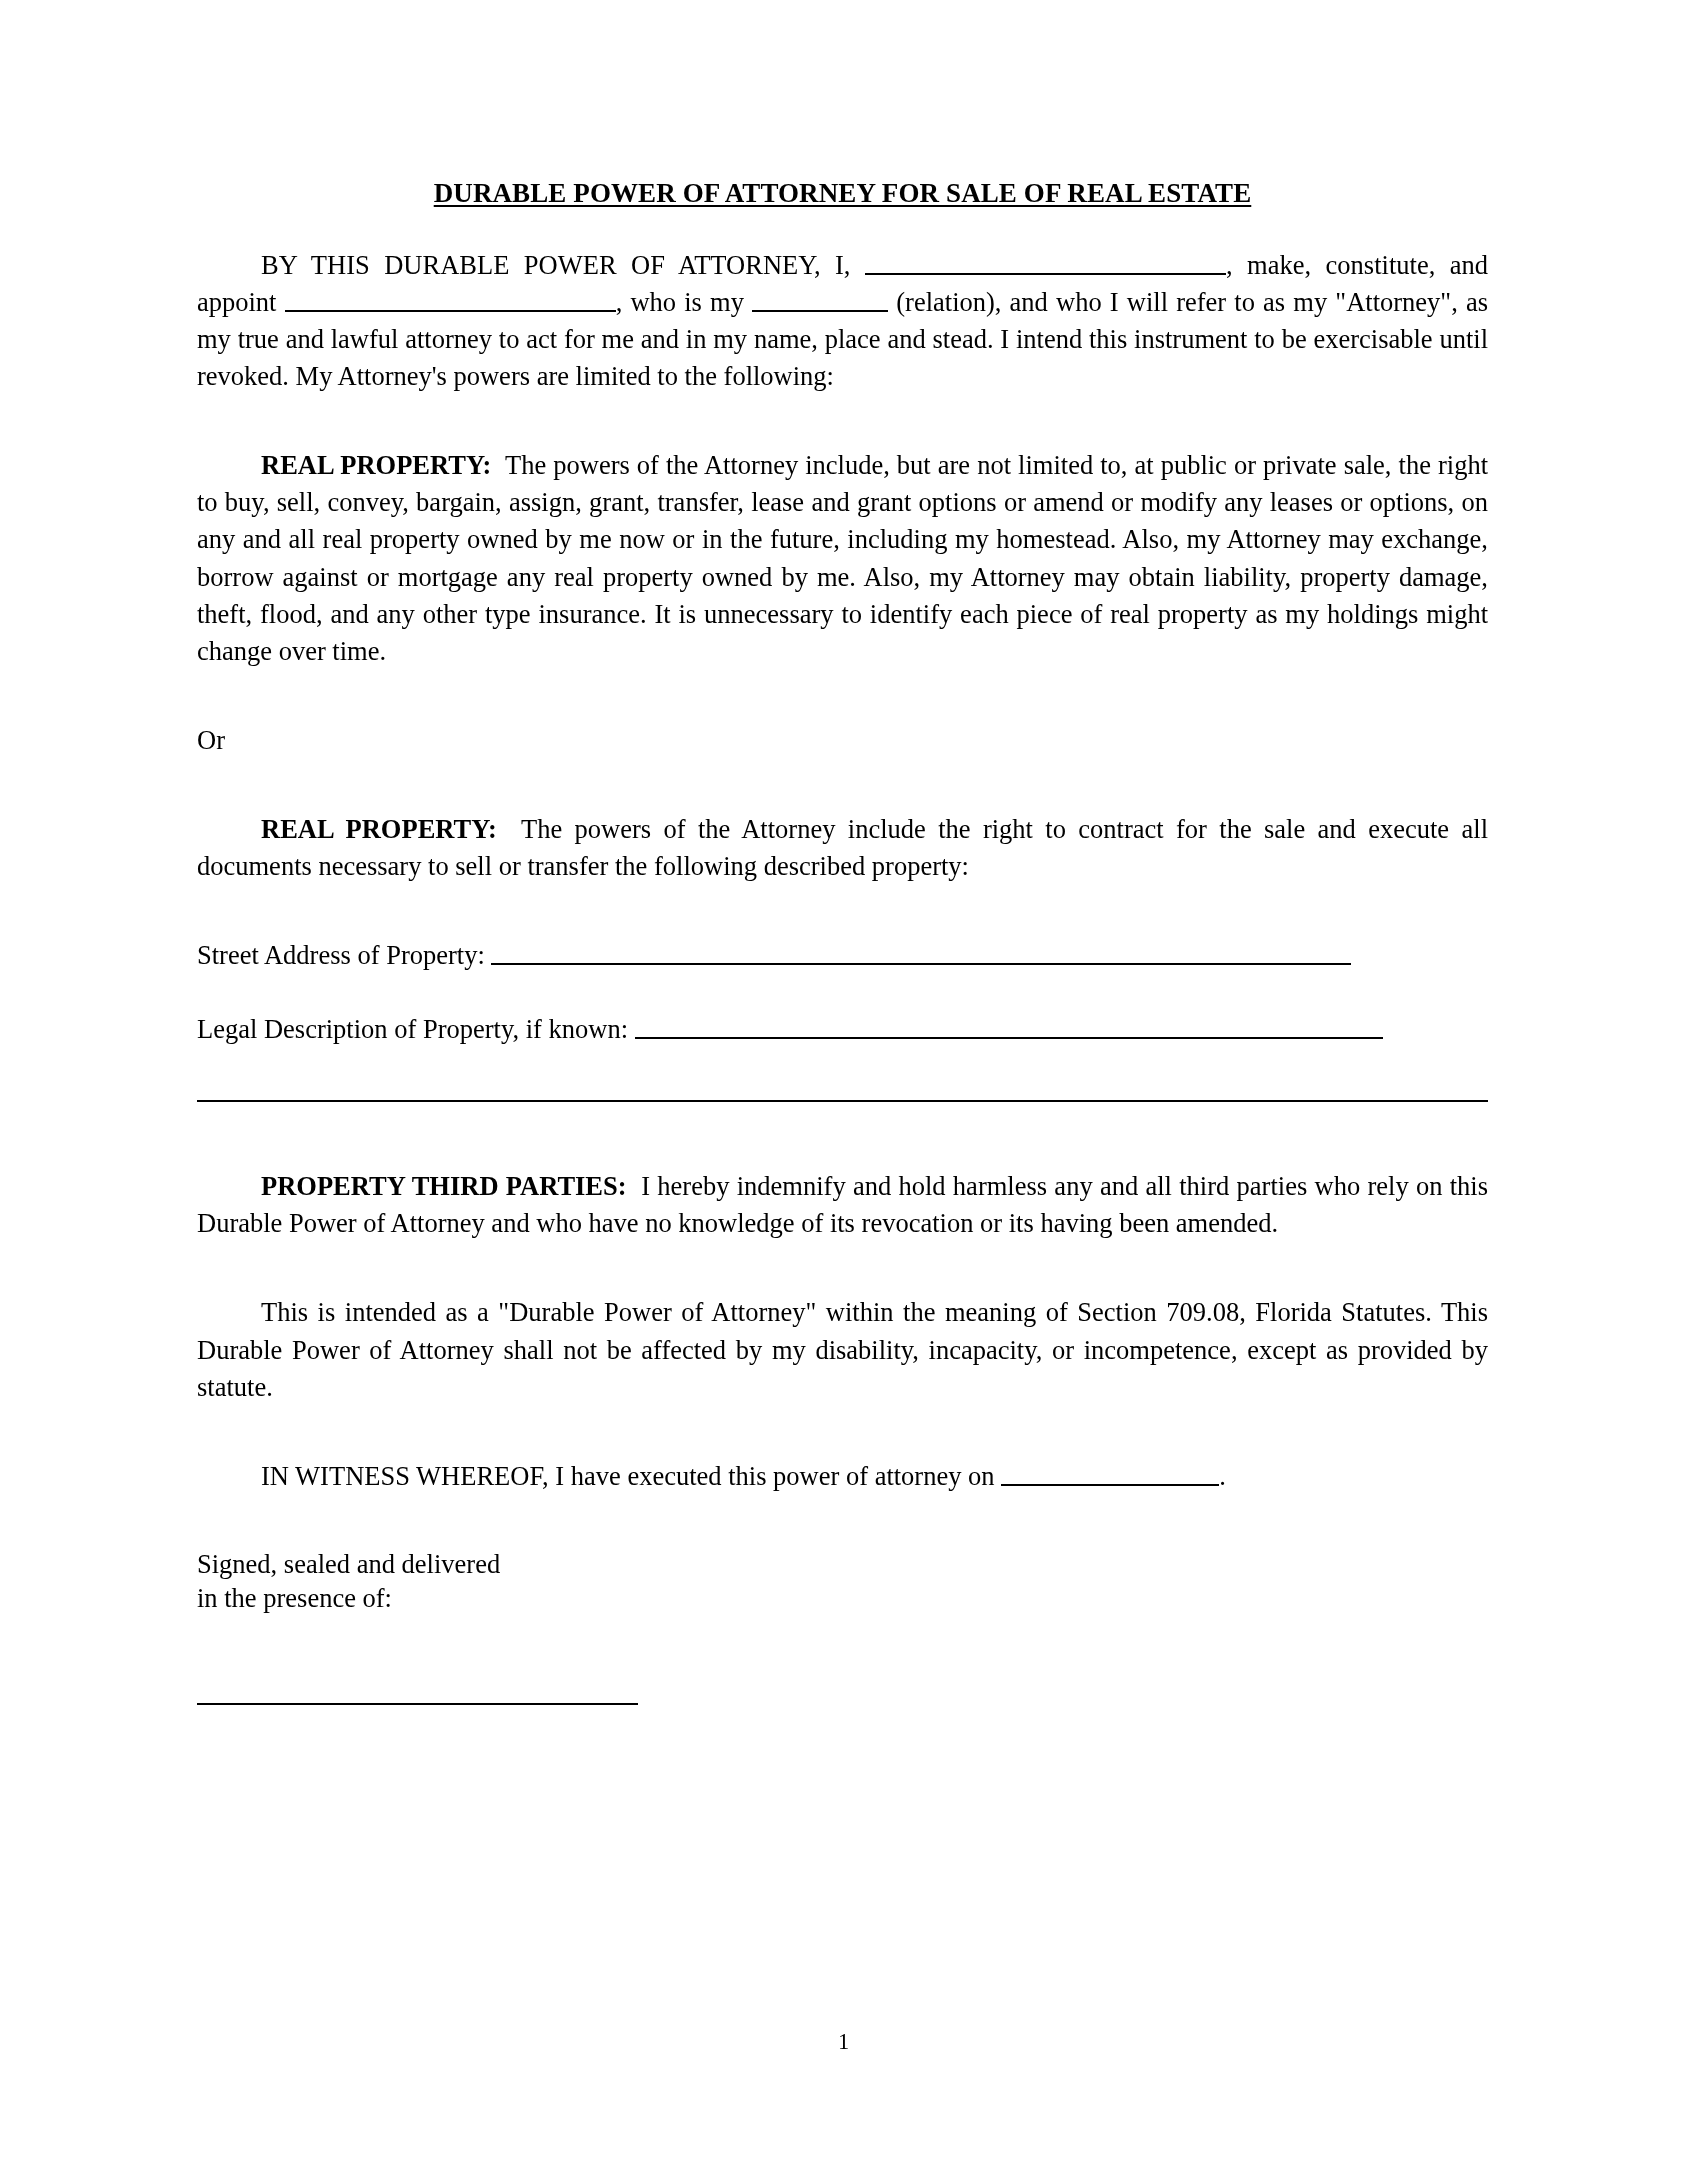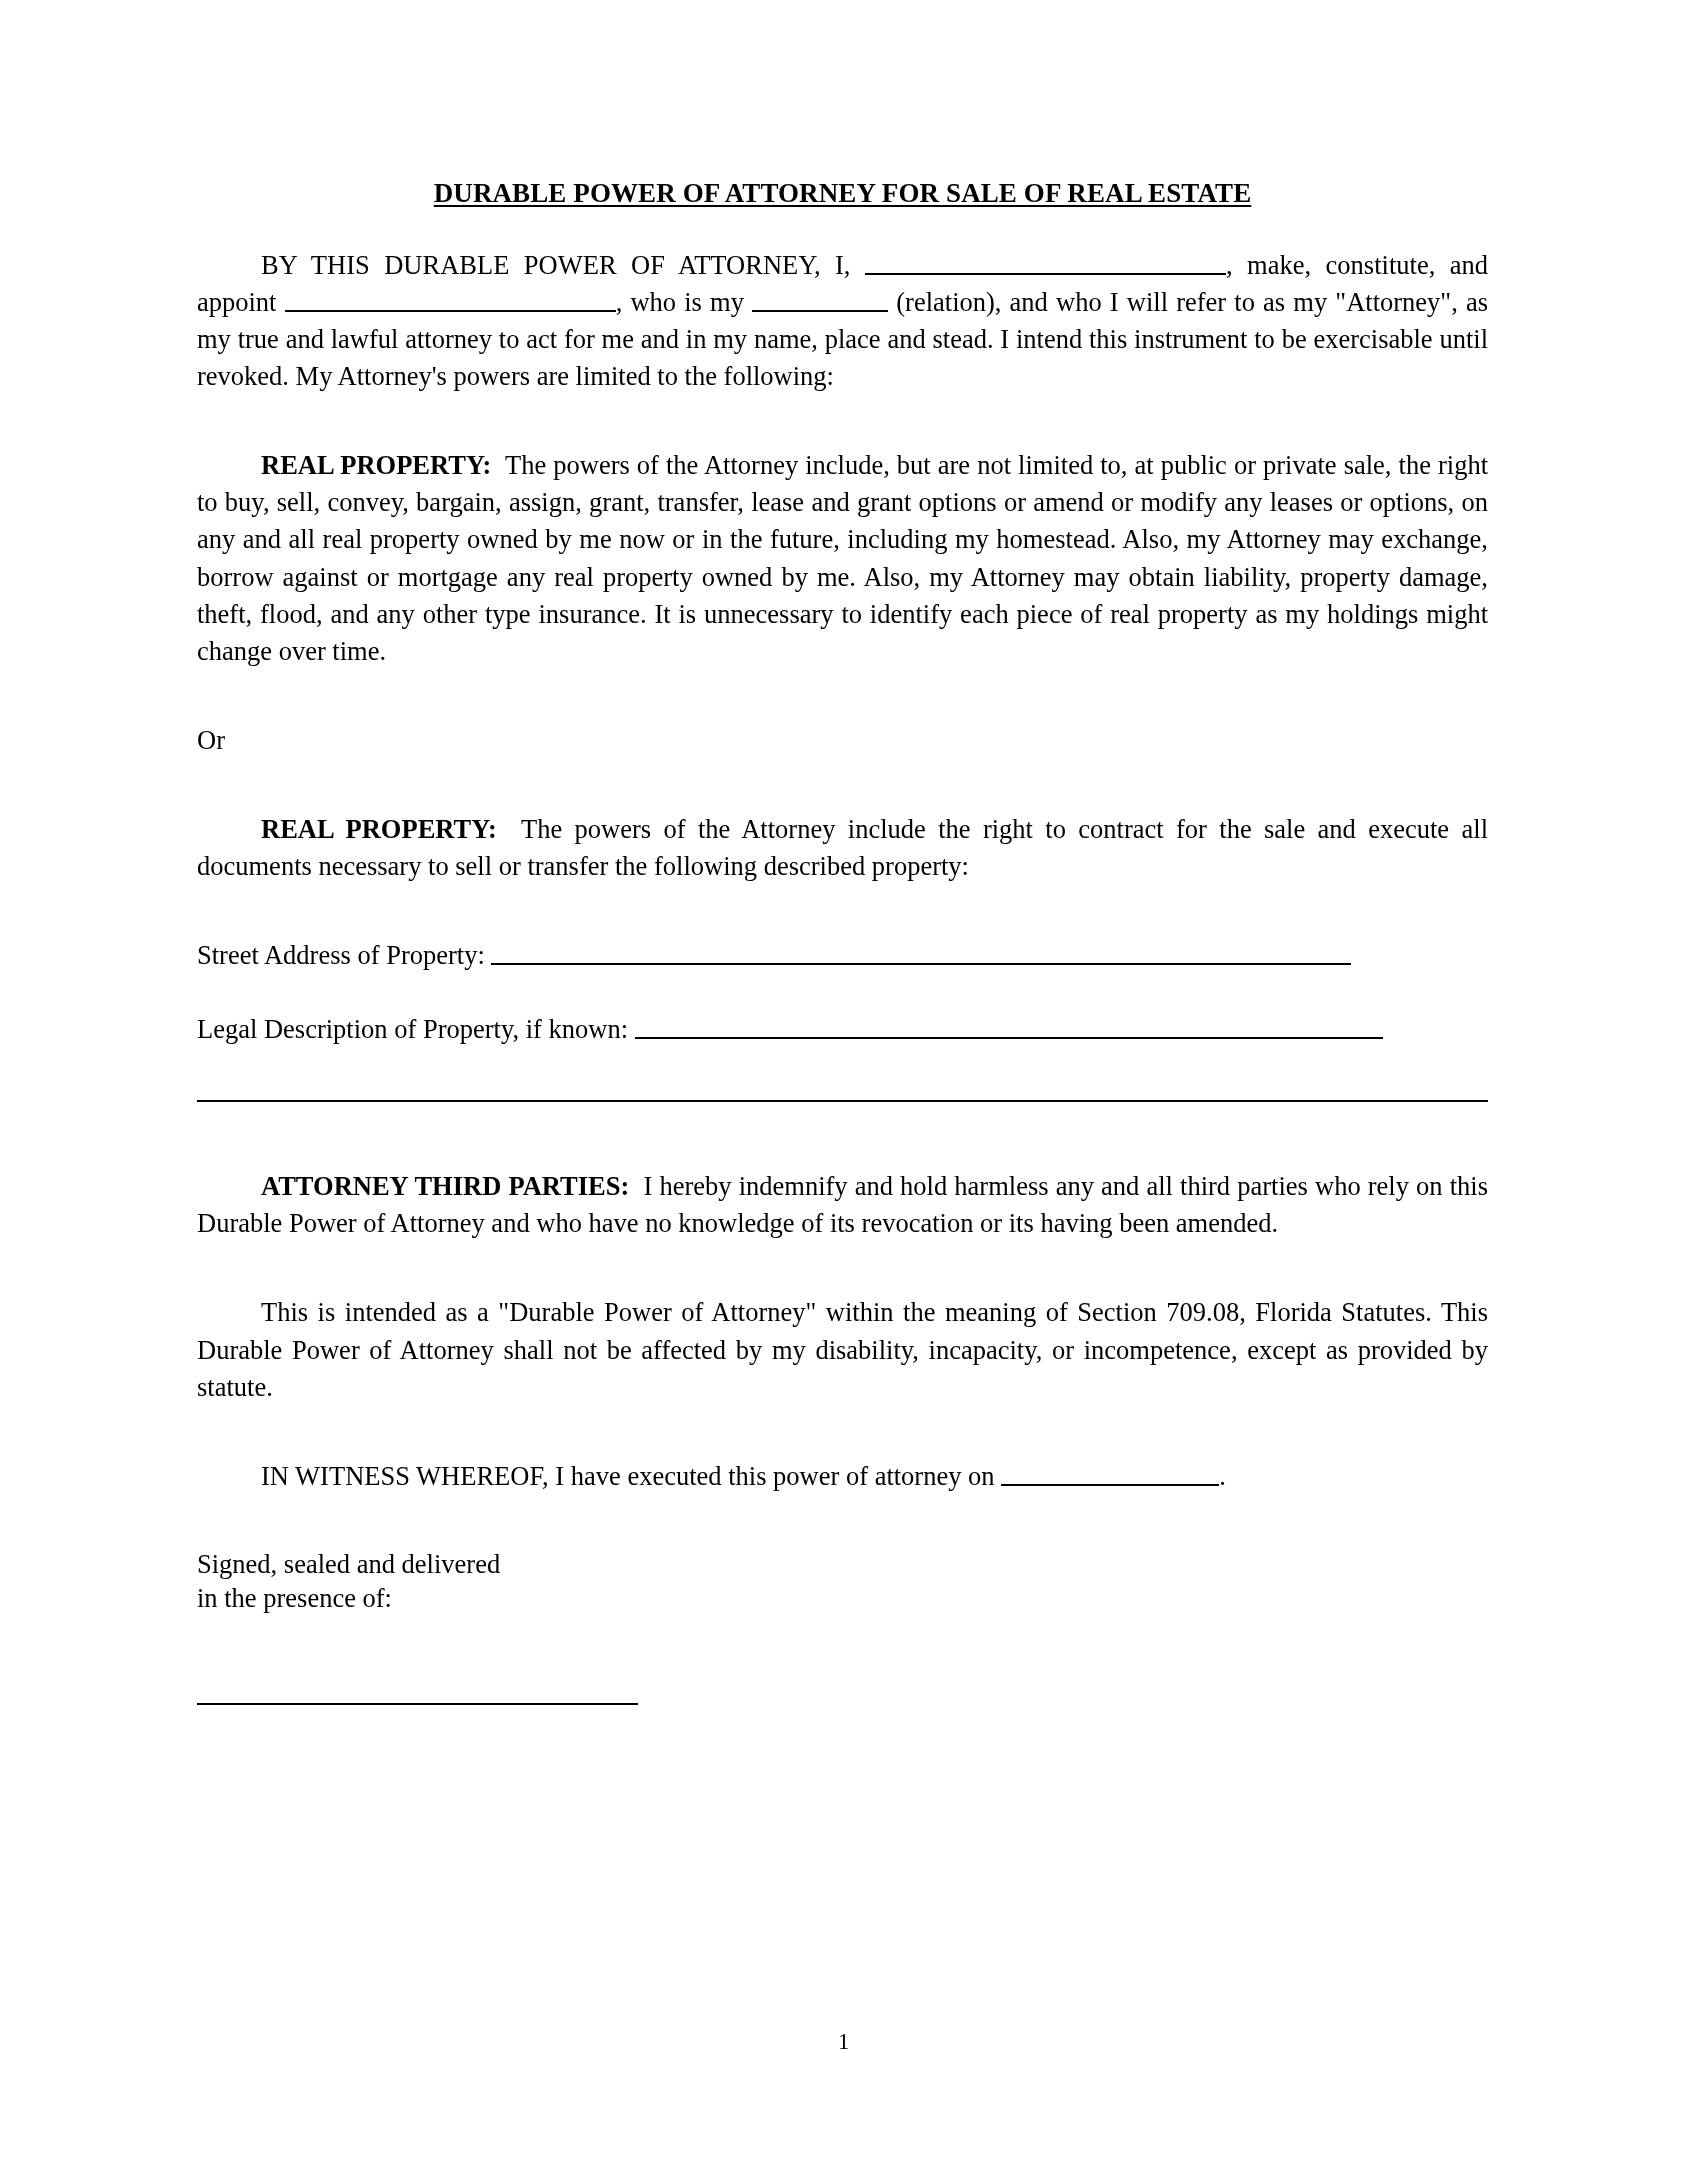--- a/index.html
+++ b/index.html
@@ -161,21 +161,21 @@
     <div class="gap-md"></div>
 
     <p class="line-row"><span>Legal Description of Property, if known:</span> <span class="blank bl-legal"></span></p>
 
     <div class="gap-lg"></div>
 
     <div class="rule-full"></div>
 
     <div class="gap-xl"></div>
 
-    <p class="para"><span class="indent"></span><b class="run">ATTORNEY THIRD PARTIES:</b>&nbsp; <span>I hereby indemnify and hold harmless any and all third parties who rely on this Durable Power of Attorney and who have no knowledge of its revocation or its having been amended.</span></p>
+    <p class="para"><span class="indent"></span><b class="run">PROPERTY THIRD PARTIES:</b>&nbsp; <span>I hereby indemnify and hold harmless any and all third parties who rely on this Durable Power of Attorney and who have no knowledge of its revocation or its having been amended.</span></p>
 
     <div class="gap-lg"></div>
 
     <p class="para"><span class="indent"></span><span>This is intended as a "Durable Power of Attorney" within the meaning of Section 709.08, Florida Statutes.  This Durable Power of Attorney shall not be affected by my disability, incapacity, or incompetence, except as provided by statute.</span></p>
 
     <div class="gap-lg"></div>
 
     <p class="line-row"><span class="indent"></span><span>IN WITNESS WHEREOF, I have executed this power of attorney on</span> <span class="blank bl-date"></span><span>.</span></p>
 
     <div class="gap-lg"></div>

